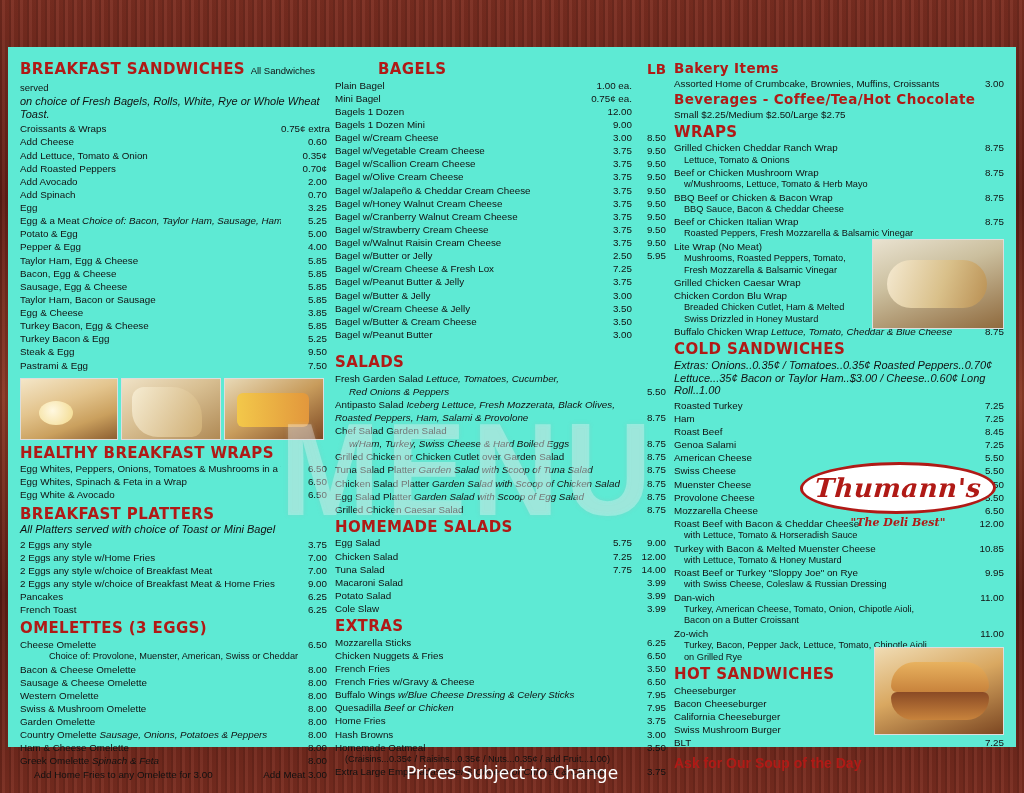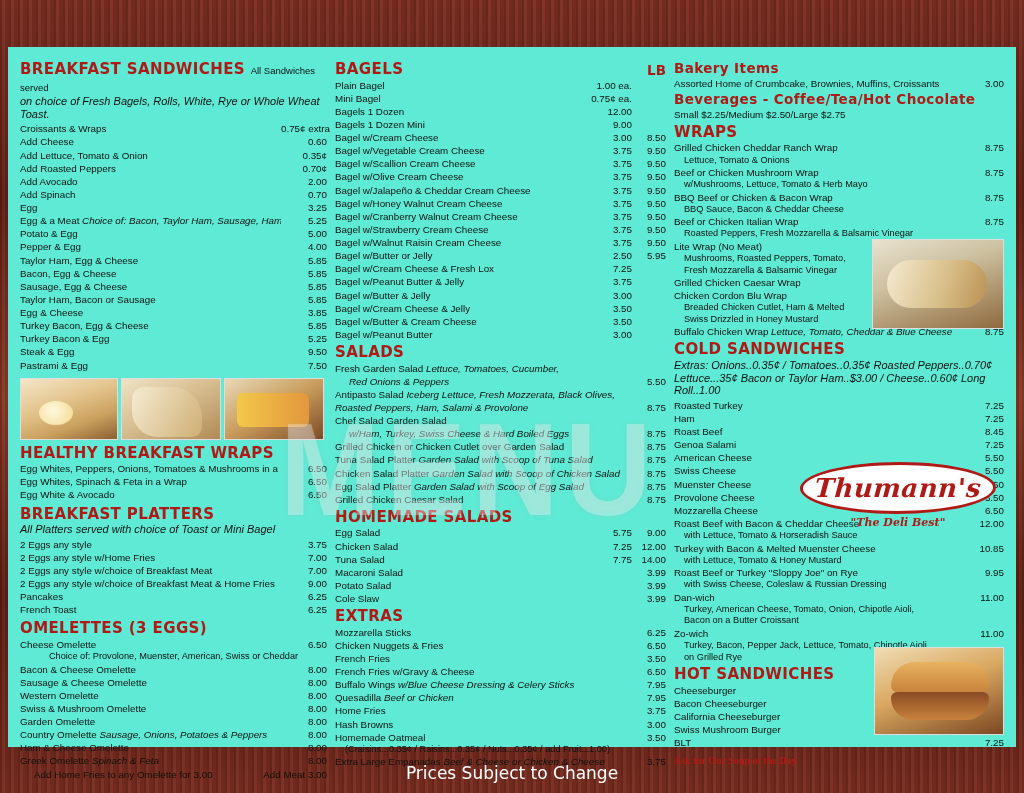--- a/index.html
+++ b/index.html
@@ -64,21 +64,21 @@
   .row .p2 { flex:0 0 auto; text-align:right; width:34px; }
   .row .p-wide { flex:0 0 auto; text-align:right; width:46px; }
   .row .desc { font-style:italic; }
   .subline {
     font-size:9.2px; color:#111; line-height:1.25; padding-left:10px;
   }
   .subline.nopad { padding-left:0;text-align:center; }
   .lb {
     color:#b01a16; font-family:"DejaVu Sans", sans-serif; font-weight:bold; font-size:13.5px;
   }
-  .head-row { display:flex; align-items:center; justify-content:space-between; }
+  .head-row { display:flex; align-items:flex-start; justify-content:space-between;margin-left:43px; }
   .gap-sm { height:4px; }
 
   
   .photo-strip { display:flex; gap:3px; margin:6px 0 5px 0; }
   .photo {
     height:62px; border:1px solid #ddd; position:relative; overflow:hidden;
   }
   .ph1 { width:98px; background:linear-gradient(160deg,#f4e6c8 0%,#e3c48d 40%,#caa05e 70%,#8d5f31 100%); }
   .ph1:after{content:"";position:absolute;left:18px;top:22px;width:34px;height:24px;border-radius:50%;background:radial-gradient(circle at 40% 40%,#fff8e0,#f2d98a);}
   .ph2 { width:100px; background:linear-gradient(150deg,#efe2c6 0%,#d8bf92 45%,#b08a55 100%); }
@@ -135,21 +135,21 @@
   .watermark {
     position:absolute; left:280px; top:400px;
     font-size:120px; font-weight:bold; color:rgba(255,255,255,0.30);
     font-family:"Liberation Sans", sans-serif;
     letter-spacing:6px;
     pointer-events:none;
     text-shadow:0 0 4px rgba(180,180,180,0.25);
     transform:scaleY(1.1);
   }
   .soup {
-    color:#b01a16; font-family:Liberation Serif, serif; font-weight:bold; font-size:10px;
+    color:#b01a16; font-family:Liberation Sans, sans-serif; font-weight:bold; font-size:14px;
     margin-top:6px;
   }
 </style>
 </head>
 <body>
 
 <div class="wood"></div>
 
 <div class="menu">
   <div class="cols">
@@ -443,21 +443,21 @@
             <span class="p1" style="width:52px">3.50</span>
             <span class="p2"></span>
           </div>
         <div class="row">
             <span class="nm">Bagel w/Peanut Butter</span>
             <span class="p1" style="width:52px">3.00</span>
             <span class="p2"></span>
           </div>
       </div>
 
-      <div class="sec-head" style="margin-top:3px"><span>SALADS</span></div>
+      <div class="sec-head" style="margin-top:13px"><span>SALADS</span></div>
       <div>
         <div class="row">
             <span class="nm"><span>Fresh Garden Salad</span> <span class="desc">Lettuce, Tomatoes, Cucumber,</span></span>
             <span class="p-wide"></span>
           </div>
         <div class="row">
             <span class="nm desc" style="padding-left:14px">Red Onions &amp; Peppers</span>
             <span class="p-wide">5.50</span>
           </div>
         <div class="row">

